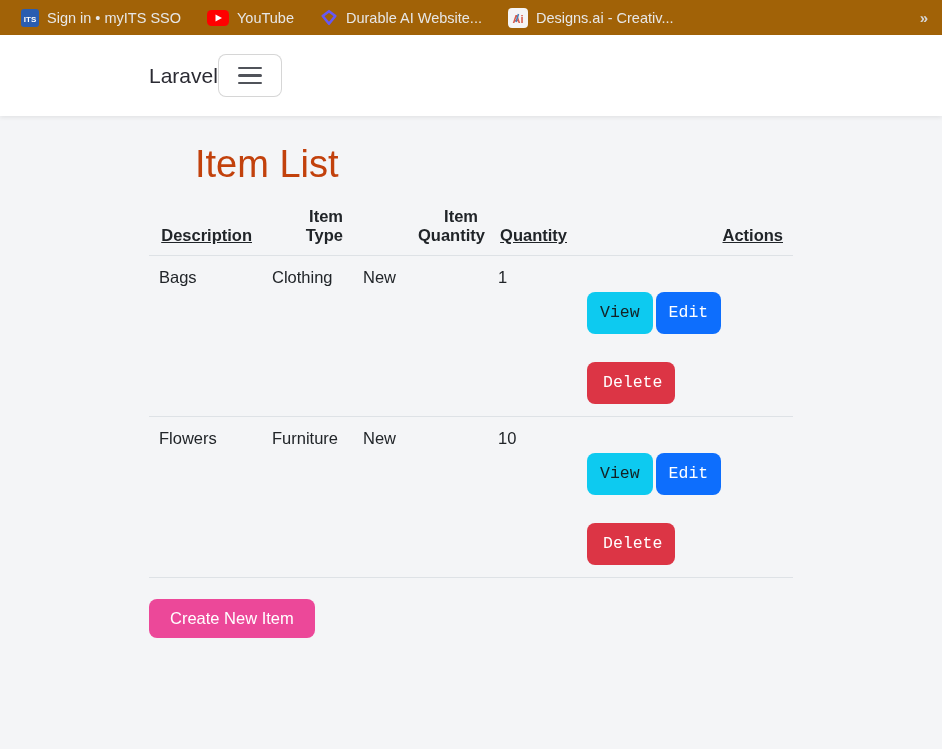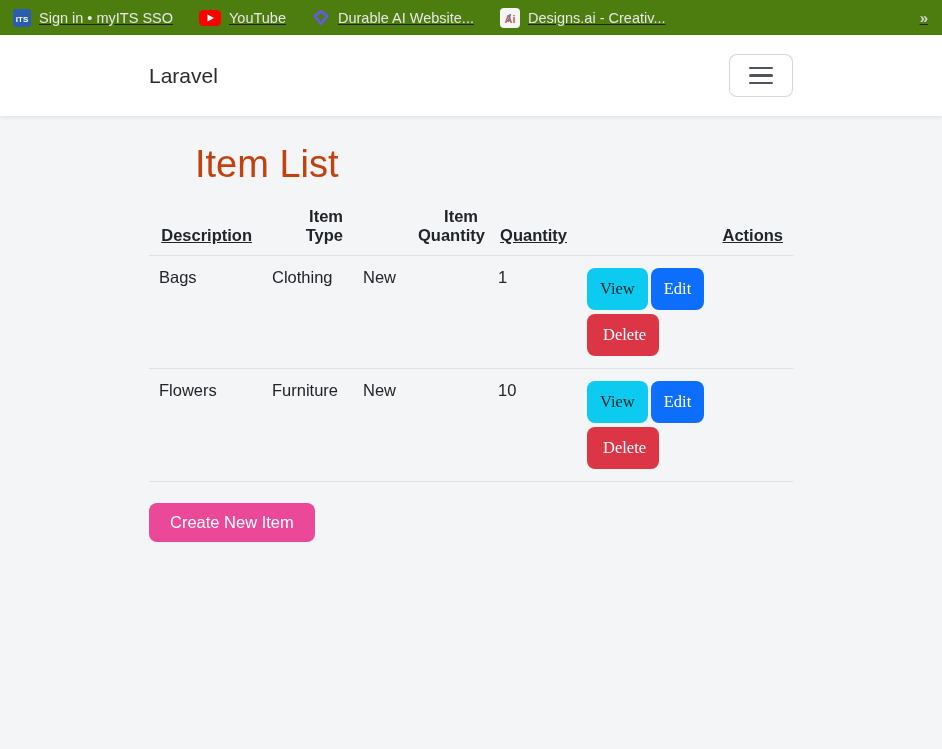--- a/index.html
+++ b/index.html
@@ -6,24 +6,24 @@
   html, body { width: 942px; height: 749px; overflow: hidden; }
   body {
     font-family: "Liberation Sans", sans-serif;
     background: #f4f5f7;
     color: #212529;
   }
 
   
   .bookmarks-bar {
     height: 35px;
-    background: #4d7c0f;
-    display: flex;
-    align-items: center;
-    text-decoration: underline;
+    background: #a16207;
+    display: flex;
+    align-items: center;
+    padding-left: 8px;
   }
   .bm-item {
     display: flex;
     align-items: center;
     gap: 8px;
     padding: 0 13px;
     height: 100%;
     cursor: pointer;
   }
   .bm-label {
@@ -48,21 +48,20 @@
     box-shadow: 0 2px 4px rgba(0,0,0,.065);
     display: flex;
     align-items: center;
     position: relative;
     z-index: 2;
   }
   .nav-container {
     width: 644px;
     margin: 0 auto;
     display: flex;
-    justify-content: space-between;
     align-items: center;
   }
   .brand {
     font-size: 21px;
     color: #2b2b33;
     text-decoration: none;
     cursor: pointer;
   }
   .toggler {
     width: 64px;
@@ -142,25 +141,26 @@
   .actions-wrap {
     display: flex;
     flex-wrap: wrap;
     gap: 4px 3px;
     width: 155px;
   }
 
   .btn {
     border: none;
     border-radius: 8px;
-    font-family: Liberation Serif, serif;
+    font-family: Liberation Mono, monospace;
     font-size: 16.5px;
     padding: 9px 13px;
     cursor: pointer;
     line-height: 1.45;
+    margin-top: 24px;
   }
   .btn-view   { background: #0dcaf0; color: #132226; }
   .btn-edit   { background: #0d6efd; color: #ffffff; }
   .btn-delete { background: #dc3545; color: #ffffff; padding-left: 16px; }
   .btn-create {
     background: #ec4899;
     color: #ffffff;
     padding: 10px 21px;
     margin-top: 21px;
     border: none;

